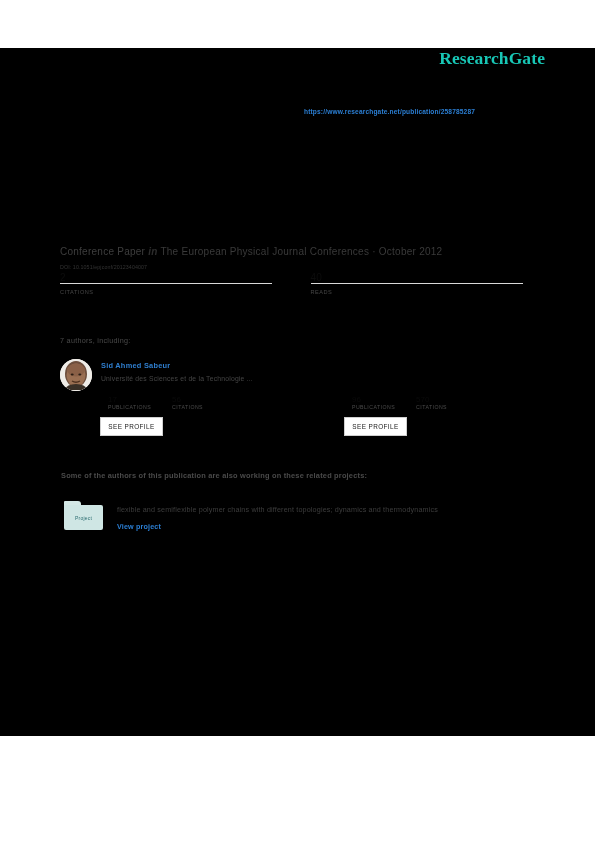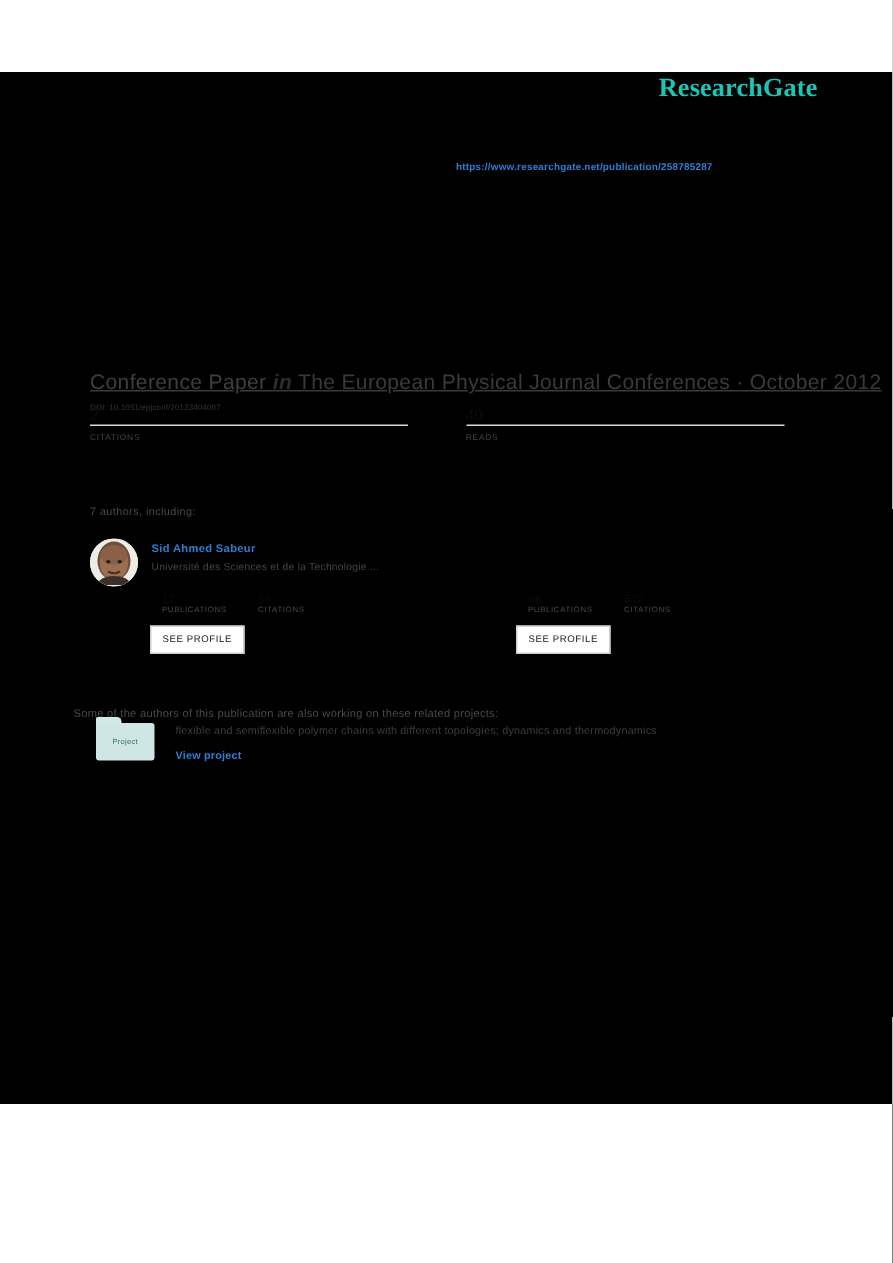--- a/index.html
+++ b/index.html
@@ -61,25 +61,24 @@
   }
 
   
   .meta {
     position: absolute;
     left: 60px;
     top: 246px;
     width: 480px;
   }
   .meta-line {
-    font-size: 14px;
+    font-size: 10px;
     color: #3a3a3a;
     letter-spacing: 0.25px;
     white-space: nowrap;
-    text-decoration: underline;
   }
   .meta-line .kind { color: #3e3e3e; }
   .meta-line .inword { font-style: italic; font-weight: bold; color: #2d2d2d; }
   .meta-doi {
     margin-top: 7px;
     font-size: 5.3px;
     color: #343434;
     letter-spacing: 0.1px;
     white-space: nowrap;
   }
@@ -201,35 +200,35 @@
     letter-spacing: 0.4px;
     box-sizing: border-box;
     cursor: pointer;
   }
   .see-profile.left { left: 100px; }
   .see-profile.right { left: 344px; }
 
   
   .projects-head {
     position: absolute;
-    left: 49px;
+    left: 61px;
     top: 471px;
     font-size: 7.4px;
-    font-weight: normal;
+    font-weight: bold;
     color: #4a4a4a;
     letter-spacing: 0.2px;
   }
   .project-row {
     position: absolute;
     left: 64px;
     width: 470px;
     display: flex;
     align-items: flex-start;
   }
-  .project-row.r1 { top: 478px; }
+  .project-row.r1 { top: 501px; }
   .project-row.r2 { top: 549px; }
   .folder {
     width: 39px;
     height: 29px;
     flex: 0 0 39px;
     position: relative;
   }
   .folder .tab {
     position: absolute;
     left: 0; top: 0;

